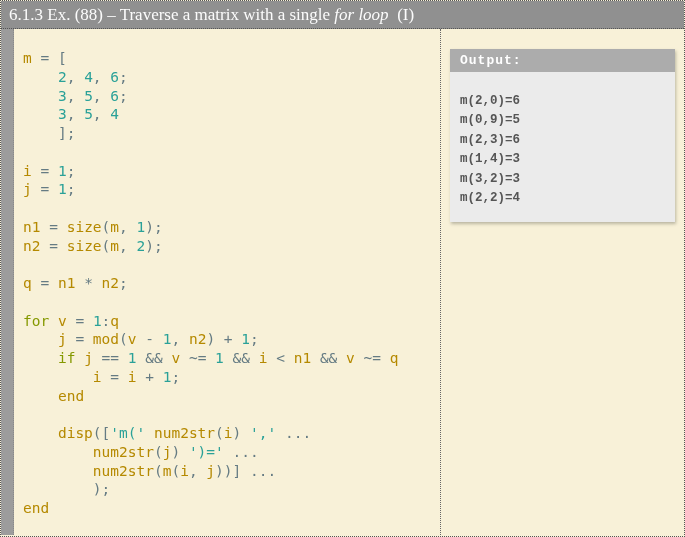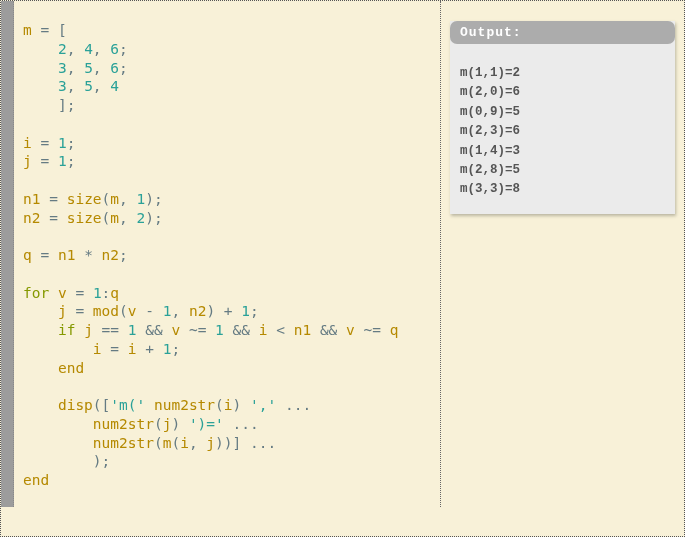--- a/index.html
+++ b/index.html
@@ -47,38 +47,43 @@
   .right-col{flex:1; position:relative;}
   .output-panel{
     position:absolute; left:9px; top:20px; width:225px;
     background:var(--output-body-bg);
     box-shadow:1px 2px 3px rgba(110,110,95,0.45);
   }
   .output-header{
     height:23px; background:var(--output-header-bg);
     color:#ffffff; font-family:"Liberation Mono", monospace;
     font-weight:bold; font-size:13px; letter-spacing:1px;
-    display:flex; align-items:center; padding-left:10px;border-radius:7px;
+    display:flex; align-items:center; padding-left:10px;
   }
   .output-body{
     padding:20px 10px 14px 10px;
     font-family:"Liberation Mono", monospace; font-weight:bold;
     font-size:12.5px; line-height:19.4px; color:var(--output-text);
     white-space:pre;
   }
 </style>
 </head>
 <body>
 
 <div class="slide">
+  <div class="title-bar">
+    <span>6.1.3 Ex. (88) – Traverse a matrix with a single </span>
+      <i>for loop</i>
+      <span>  (I)</span>
+  </div>
   <div class="slide-body">
     <div class="left-strip"></div>
     <div class="code-col">
       <div class="code-block" id="code"><div class="code-line"><span class="tok-v">m</span><span class="tok-o"> = [</span></div><div class="code-line"><span class="tok-o">    </span><span class="tok-n">2</span><span class="tok-o">, </span><span class="tok-n">4</span><span class="tok-o">, </span><span class="tok-n">6</span><span class="tok-o">;</span></div><div class="code-line"><span class="tok-o">    </span><span class="tok-n">3</span><span class="tok-o">, </span><span class="tok-n">5</span><span class="tok-o">, </span><span class="tok-n">6</span><span class="tok-o">;</span></div><div class="code-line"><span class="tok-o">    </span><span class="tok-n">3</span><span class="tok-o">, </span><span class="tok-n">5</span><span class="tok-o">, </span><span class="tok-n">4</span></div><div class="code-line"><span class="tok-o">    ];</span></div><div class="code-line">&nbsp;</div><div class="code-line"><span class="tok-v">i</span><span class="tok-o"> = </span><span class="tok-n">1</span><span class="tok-o">;</span></div><div class="code-line"><span class="tok-v">j</span><span class="tok-o"> = </span><span class="tok-n">1</span><span class="tok-o">;</span></div><div class="code-line">&nbsp;</div><div class="code-line"><span class="tok-v">n1</span><span class="tok-o"> = </span><span class="tok-v">size</span><span class="tok-o">(</span><span class="tok-v">m</span><span class="tok-o">, </span><span class="tok-n">1</span><span class="tok-o">);</span></div><div class="code-line"><span class="tok-v">n2</span><span class="tok-o"> = </span><span class="tok-v">size</span><span class="tok-o">(</span><span class="tok-v">m</span><span class="tok-o">, </span><span class="tok-n">2</span><span class="tok-o">);</span></div><div class="code-line">&nbsp;</div><div class="code-line"><span class="tok-v">q</span><span class="tok-o"> = </span><span class="tok-v">n1</span><span class="tok-o"> * </span><span class="tok-v">n2</span><span class="tok-o">;</span></div><div class="code-line">&nbsp;</div><div class="code-line"><span class="tok-k">for</span><span class="tok-o"> </span><span class="tok-v">v</span><span class="tok-o"> = </span><span class="tok-n">1</span><span class="tok-o">:</span><span class="tok-v">q</span></div><div class="code-line"><span class="tok-o">    </span><span class="tok-v">j</span><span class="tok-o"> = </span><span class="tok-v">mod</span><span class="tok-o">(</span><span class="tok-v">v</span><span class="tok-o"> - </span><span class="tok-n">1</span><span class="tok-o">, </span><span class="tok-v">n2</span><span class="tok-o">) + </span><span class="tok-n">1</span><span class="tok-o">;</span></div><div class="code-line"><span class="tok-o">    </span><span class="tok-k">if</span><span class="tok-o"> </span><span class="tok-v">j</span><span class="tok-o"> == </span><span class="tok-n">1</span><span class="tok-o"> &amp;&amp; </span><span class="tok-v">v</span><span class="tok-o"> ~= </span><span class="tok-n">1</span><span class="tok-o"> &amp;&amp; </span><span class="tok-v">i</span><span class="tok-o"> &lt; </span><span class="tok-v">n1</span><span class="tok-o"> &amp;&amp; </span><span class="tok-v">v</span><span class="tok-o"> ~= </span><span class="tok-v">q</span></div><div class="code-line"><span class="tok-o">        </span><span class="tok-v">i</span><span class="tok-o"> = </span><span class="tok-v">i</span><span class="tok-o"> + </span><span class="tok-n">1</span><span class="tok-o">;</span></div><div class="code-line"><span class="tok-o">    </span><span class="tok-v">end</span></div><div class="code-line">&nbsp;</div><div class="code-line"><span class="tok-o">    </span><span class="tok-v">disp</span><span class="tok-o">([</span><span class="tok-n">'m('</span><span class="tok-o"> </span><span class="tok-v">num2str</span><span class="tok-o">(</span><span class="tok-v">i</span><span class="tok-o">) </span><span class="tok-n">','</span><span class="tok-o"> ...</span></div><div class="code-line"><span class="tok-o">        </span><span class="tok-v">num2str</span><span class="tok-o">(</span><span class="tok-v">j</span><span class="tok-o">) </span><span class="tok-n">')='</span><span class="tok-o"> ...</span></div><div class="code-line"><span class="tok-o">        </span><span class="tok-v">num2str</span><span class="tok-o">(</span><span class="tok-v">m</span><span class="tok-o">(</span><span class="tok-v">i</span><span class="tok-o">, </span><span class="tok-v">j</span><span class="tok-o">))] ...</span></div><div class="code-line"><span class="tok-o">        );</span></div><div class="code-line"><span class="tok-v">end</span></div></div>
     </div>
     <div class="right-col">
       <div class="output-panel">
         <div class="output-header">Output:</div>
-        <div class="output-body" id="output"><div class="out-line">m(1,1)=2</div><div class="out-line">m(2,0)=6</div><div class="out-line">m(0,9)=5</div><div class="out-line">m(2,3)=6</div><div class="out-line">m(1,4)=3</div><div class="out-line">m(2,8)=5</div><div class="out-line">m(3,3)=8</div></div>
+        <div class="output-body" id="output"><div class="out-line">m(2,0)=6</div><div class="out-line">m(0,9)=5</div><div class="out-line">m(2,3)=6</div><div class="out-line">m(1,4)=3</div><div class="out-line">m(3,2)=3</div><div class="out-line">m(2,2)=4</div></div>
       </div>
     </div>
   </div>
 </div>
 
 </body></html>

